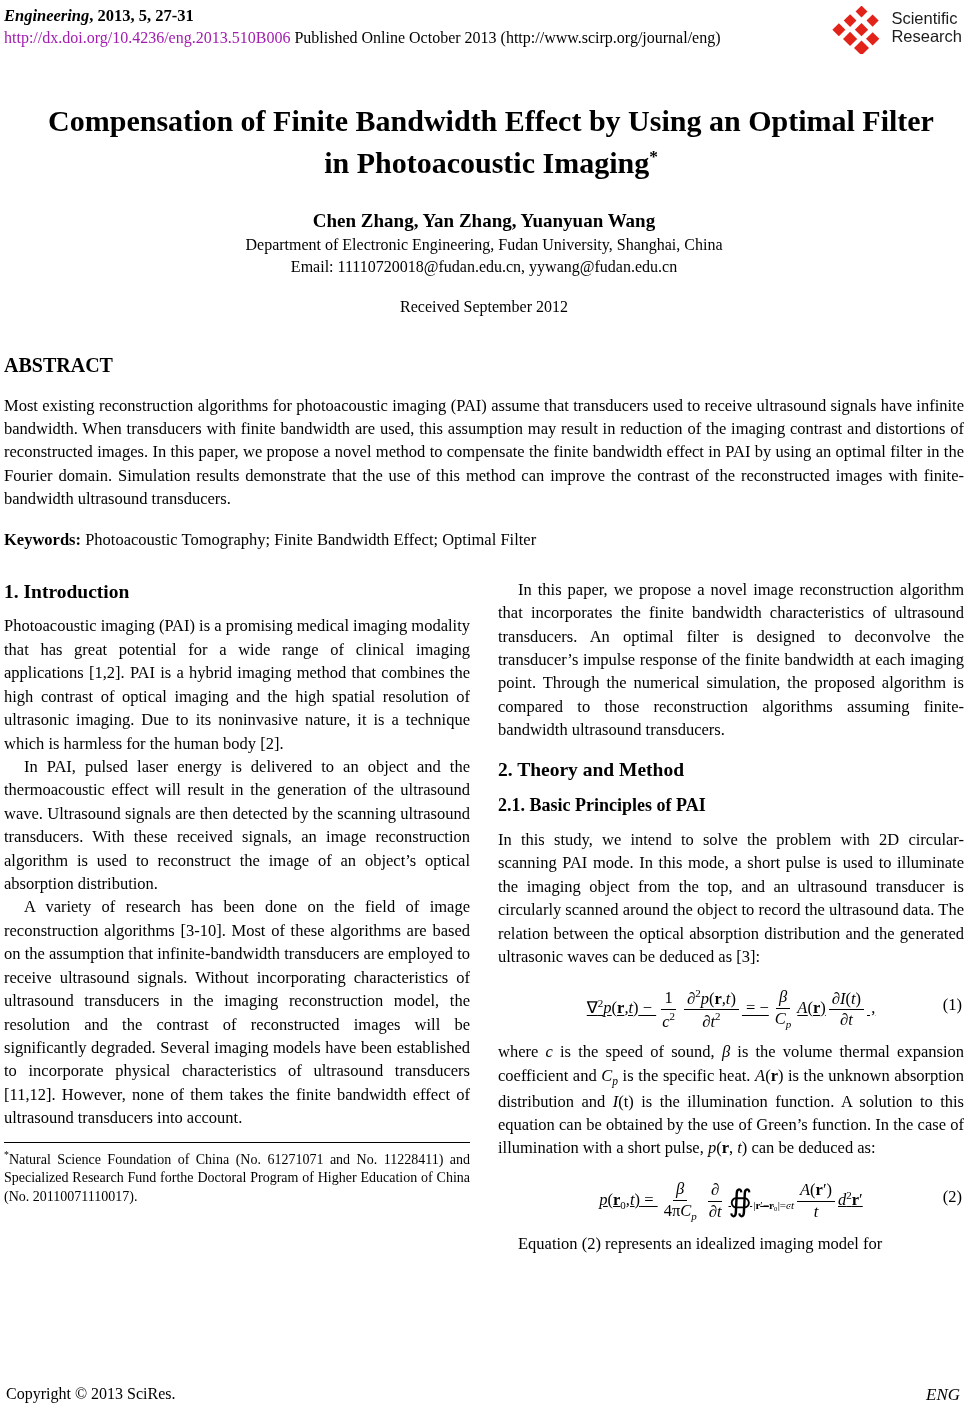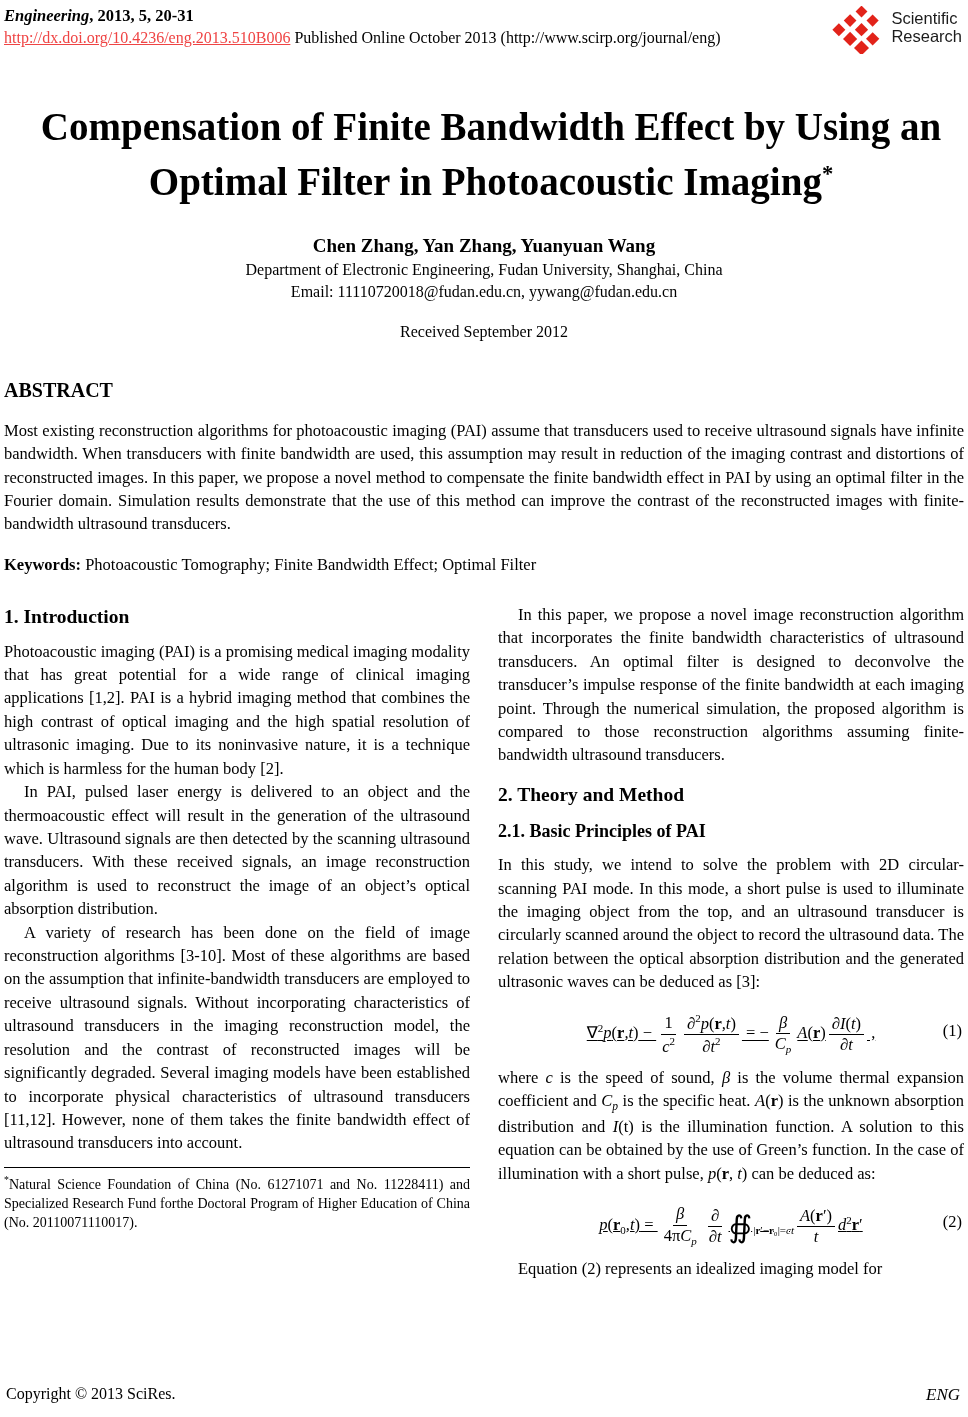--- a/index.html
+++ b/index.html
@@ -8,27 +8,27 @@
     font-family:"Liberation Serif",serif;color:#000;
     -webkit-font-smoothing:antialiased;
   }
   .page{padding:6px 4px 0 4px;}
 
   
   .header{display:flex;justify-content:space-between;align-items:flex-start;}
   .jline{font-size:16.5px;font-weight:bold;}
   .jline .it{font-style:italic;}
   .doiline{font-size:16px;margin-top:3px;}
-  .doi{color:#ef4444;text-decoration:underline;cursor:pointer;}
+  .doi{color:#a21caf;cursor:pointer;}
   .logo{display:flex;align-items:flex-start;gap:7px;margin-right:2px;}
   .logo-text{font-family:"Liberation Sans",sans-serif;font-size:16.5px;line-height:1.12;color:#1c1c1c;margin-top:3px;}
 
   
   .title{
-    text-align:center;font-size:39px;font-weight:bold;line-height:1.4;
+    text-align:center;font-size:30px;font-weight:bold;line-height:1.4;
     margin:46px 16px 0 30px;
   }
   .title sup{font-size:58%;}
   .authors{text-align:center;font-size:19px;font-weight:bold;margin-top:26px;}
   .affil,.email{text-align:center;font-size:16px;margin-top:4px;}
   .received{text-align:center;font-size:16px;margin-top:22px;}
 
   
   .abs-h{font-size:20px;font-weight:bold;margin-top:38px;}
   .abs-t{font-size:16.5px;line-height:1.42;text-align:justify;margin-top:9px;}
@@ -67,21 +67,21 @@
   .footer{position:absolute;left:6px;right:8px;bottom:12px;display:flex;justify-content:space-between;font-size:16px;}
   .eng{font-weight:normal;font-style:italic;font-size:17px;}
 </style>
 </head>
 <body>
 
 <div class="page">
 
   <div class="header">
     <div>
-      <div class="jline"><span class="it">Engineering</span><span>, 2013, 5, 20-31</span></div>
+      <div class="jline"><span class="it">Engineering</span><span>, 2013, 5, 27-31</span></div>
       <div class="doiline"><a class="doi">http://dx.doi.org/10.4236/eng.2013.510B006</a><span> Published Online October 2013 (http://www.scirp.org/journal/eng)</span></div>
     </div>
     <div class="logo">
       <svg width="54" height="48" viewBox="0 0 54 48">
         <rect class="dmd" x="27.3" y="1.3" width="8.4" height="8.4" transform="rotate(45 31.5 5.5)" fill="#e2231a"></rect>
         <rect class="dmd" x="15.6" y="10.1" width="9.0" height="9.0" transform="rotate(45 20.1 14.6)" fill="#e2231a"></rect>
         <rect class="dmd" x="38.3" y="10.3" width="8.6" height="8.6" transform="rotate(45 42.6 14.6)" fill="#e2231a"></rect>
         <rect class="dmd" x="4.3" y="19.1" width="9.2" height="9.2" transform="rotate(45 8.9 23.7)" fill="#e2231a"></rect>
         <rect class="dmd" x="26.8" y="19.0" width="9.4" height="9.4" transform="rotate(45 31.5 23.7)" fill="#e2231a"></rect>
         <rect class="dmd" x="15.1" y="27.9" width="10.0" height="10.0" transform="rotate(45 20.1 32.9)" fill="#e2231a"></rect>

